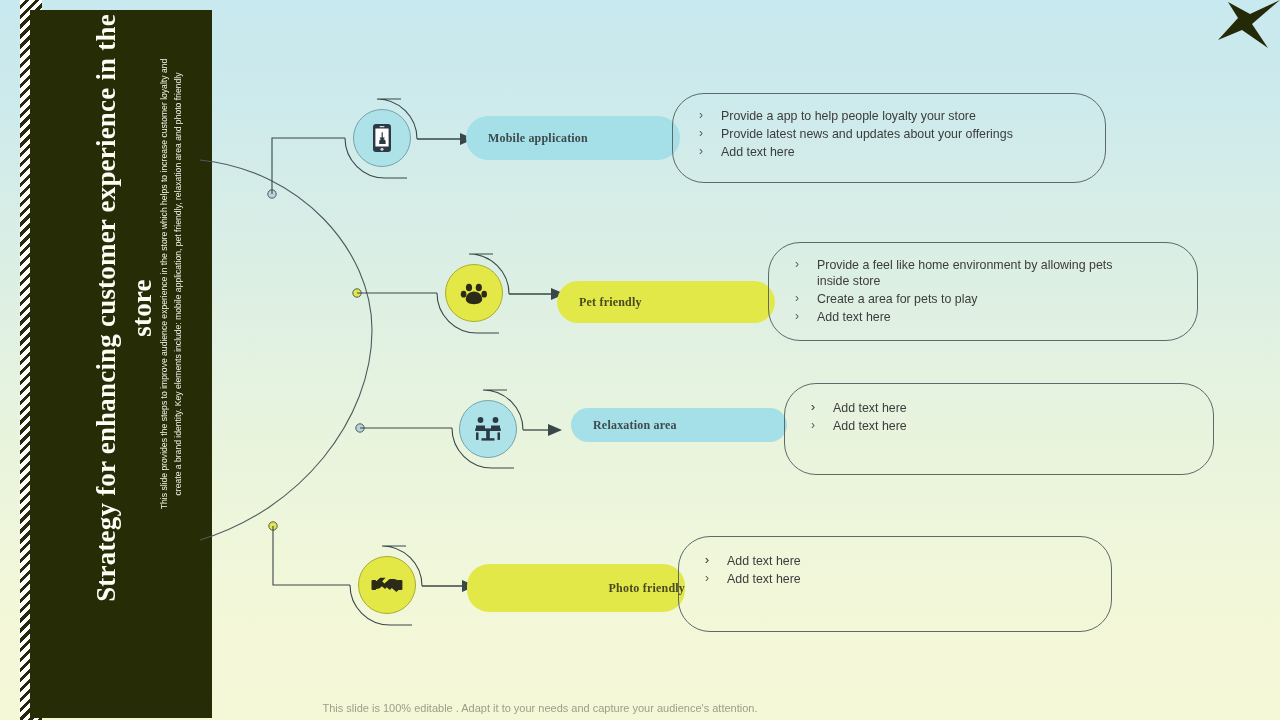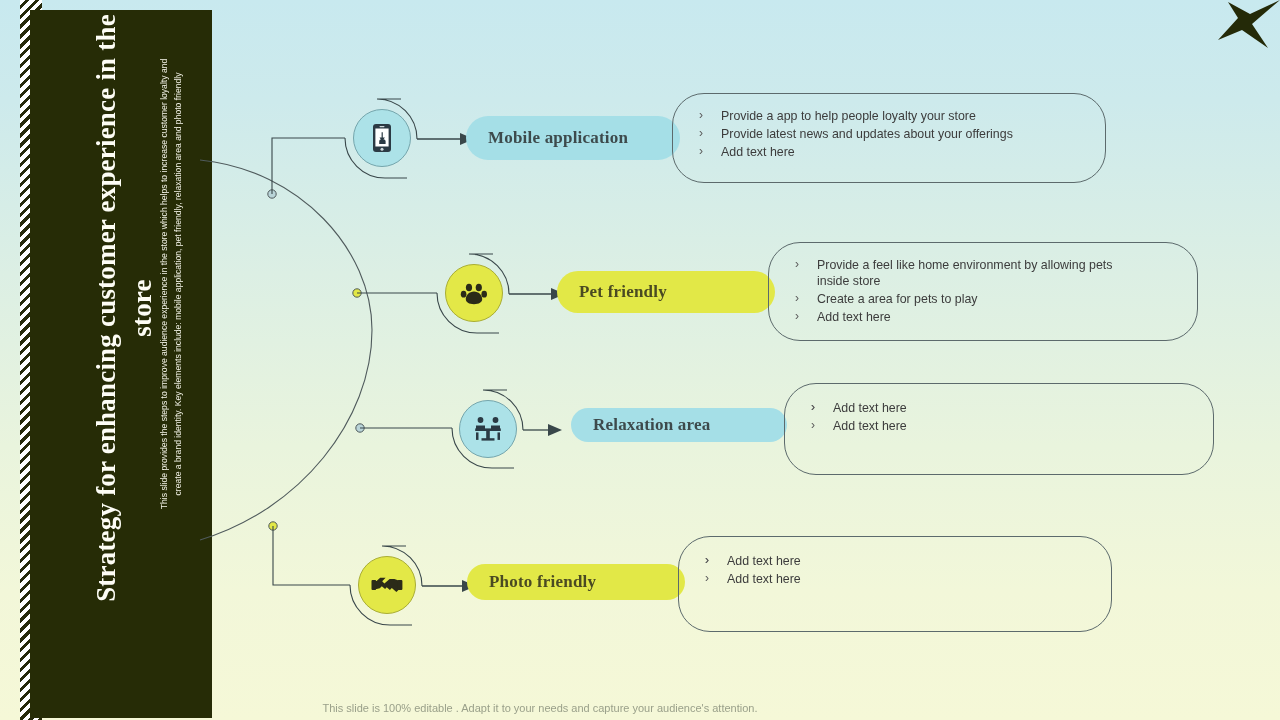--- a/index.html
+++ b/index.html
@@ -67,21 +67,21 @@
 
   .pill{
     position:absolute;border-radius:22px;
     display:flex;align-items:center;
     box-sizing:border-box;padding-left:22px;
   }
   .pill.cyan{background:#a5dfe7;}
   .pill.lime{background:#e2e847;}
   .pill-label{
     font-family:"Liberation Serif", serif;
-    font-weight:700;font-size:17px;color:#3d4a4c;
+    font-weight:700;font-size:12px;color:#3d4a4c;
     letter-spacing:.2px;white-space:nowrap;
   }
   .pill.lime .pill-label{color:#4a4a22;}
 
   .bubble{
     position:absolute;
     border:1px solid #5c6a6c;border-radius:32px;
     box-sizing:border-box;
     background:transparent;
     padding:14px 20px 12px 26px;
@@ -188,21 +188,21 @@
   <div class="row">
     <div class="icon-circle lime" style="left:445px;top:264px;width:58px;height:58px;">
       <svg width="30" height="30" viewBox="0 0 30 30">
         <ellipse cx="10" cy="9.5" rx="3.1" ry="3.8" fill="#2b2b18"></ellipse>
         <ellipse cx="19.8" cy="9.5" rx="3.1" ry="3.8" fill="#2b2b18"></ellipse>
         <ellipse cx="4.6" cy="16.2" rx="2.8" ry="3.4" fill="#2b2b18"></ellipse>
         <ellipse cx="25.2" cy="16.2" rx="2.8" ry="3.4" fill="#2b2b18"></ellipse>
         <path d="M15 13.4 c4.6 0 8.2 3.6 8.2 7.6 0 3.3-3.2 5.2-8.2 5.2 s-8.2-1.9-8.2-5.2 c0-4 3.6-7.6 8.2-7.6 z" fill="#2b2b18"></path>
       </svg>
     </div>
-    <div class="pill lime" style="left:557px;top:271px;width:218px;height:42px;">
+    <div class="pill lime" style="left:557px;top:281px;width:218px;height:42px;">
       <span class="pill-label">Pet friendly</span>
     </div>
     <div class="bubble" style="left:768px;top:242px;width:430px;height:99px;">
       <ul class="bullets">
         <li style="max-width:312px;"><span class="chev">›</span><span>Provide  a feel like home environment  by allowing pets inside store</span></li>
         <li><span class="chev">›</span><span>Create  a area  for  pets to play</span></li>
         <li><span class="chev">›</span><span>Add text here</span></li>
       </ul>
     </div>
   </div>
@@ -234,21 +234,21 @@
   </div>
 
   <div class="row">
     <div class="icon-circle lime" style="left:358px;top:556px;width:58px;height:58px;">
       <svg width="32" height="22" viewBox="0 0 32 22">
         <path d="M1 7 h4.6 l3.6-3.2 h5.4 l-3.4 3.4 2.2 2.2 5.2-4.4 h4.8 L29 7 v7.6 l-3.6 3.4 -4.6-3.9 -1.9 1.8 -3.2-2.6 -1.6 1.7 -3.3-2.7 -2 1.9 L5.6 15 H1 z" fill="#2b2b18"></path>
         <rect x="0.5" y="6" width="4.6" height="10" rx="1" fill="#2b2b18"></rect>
         <rect x="26.6" y="6" width="4.8" height="10" rx="1" fill="#2b2b18"></rect>
       </svg>
     </div>
-    <div class="pill lime" style="left:467px;top:564px;width:218px;height:36px;">
+    <div class="pill lime" style="left:467px;top:564px;width:218px;height:48px;justify-content:flex-end;">
       <span class="pill-label">Photo friendly</span>
     </div>
     <div class="bubble" style="left:678px;top:536px;width:434px;height:96px;">
       <ul class="bullets">
         <li style="max-width:372px;"><span class="chev">›</span></li>
         <li><span class="chev">›</span><span>Add text here</span></li>
         <li><span class="chev">›</span><span>Add text here</span></li>
       </ul>
     </div>
   </div>

